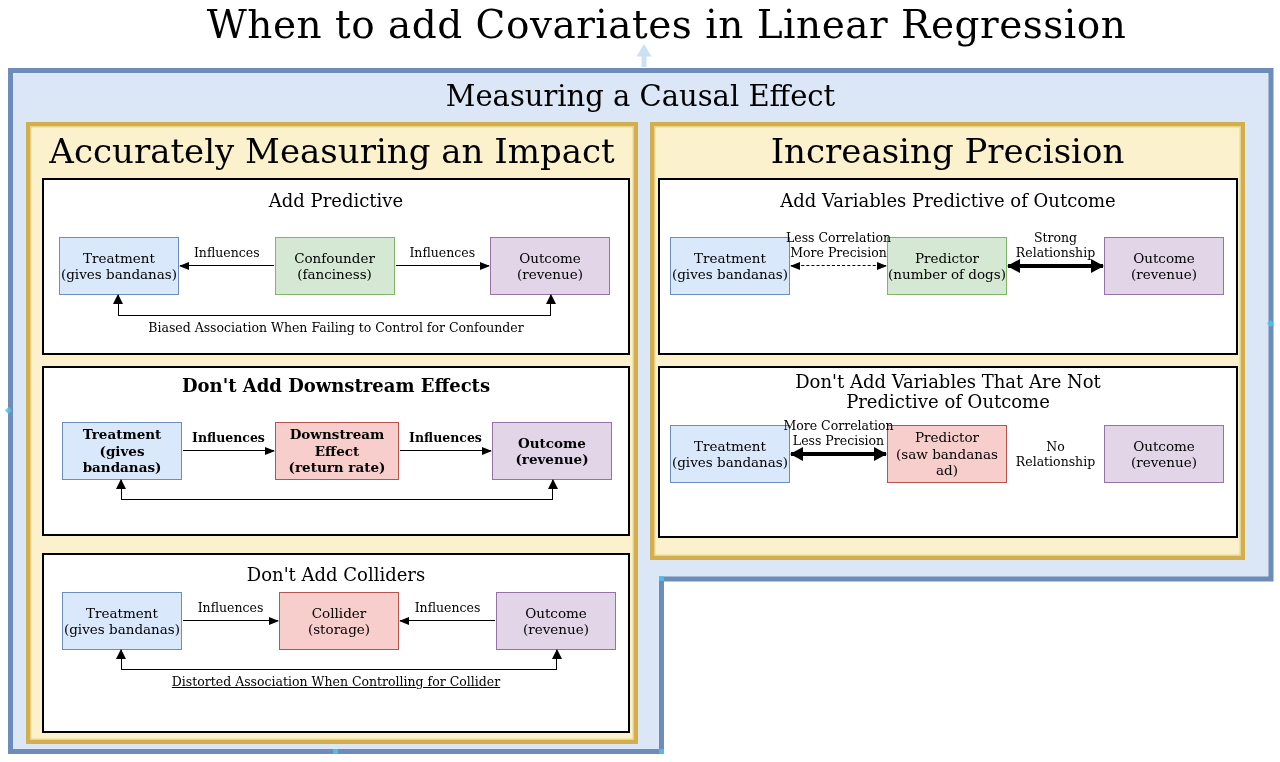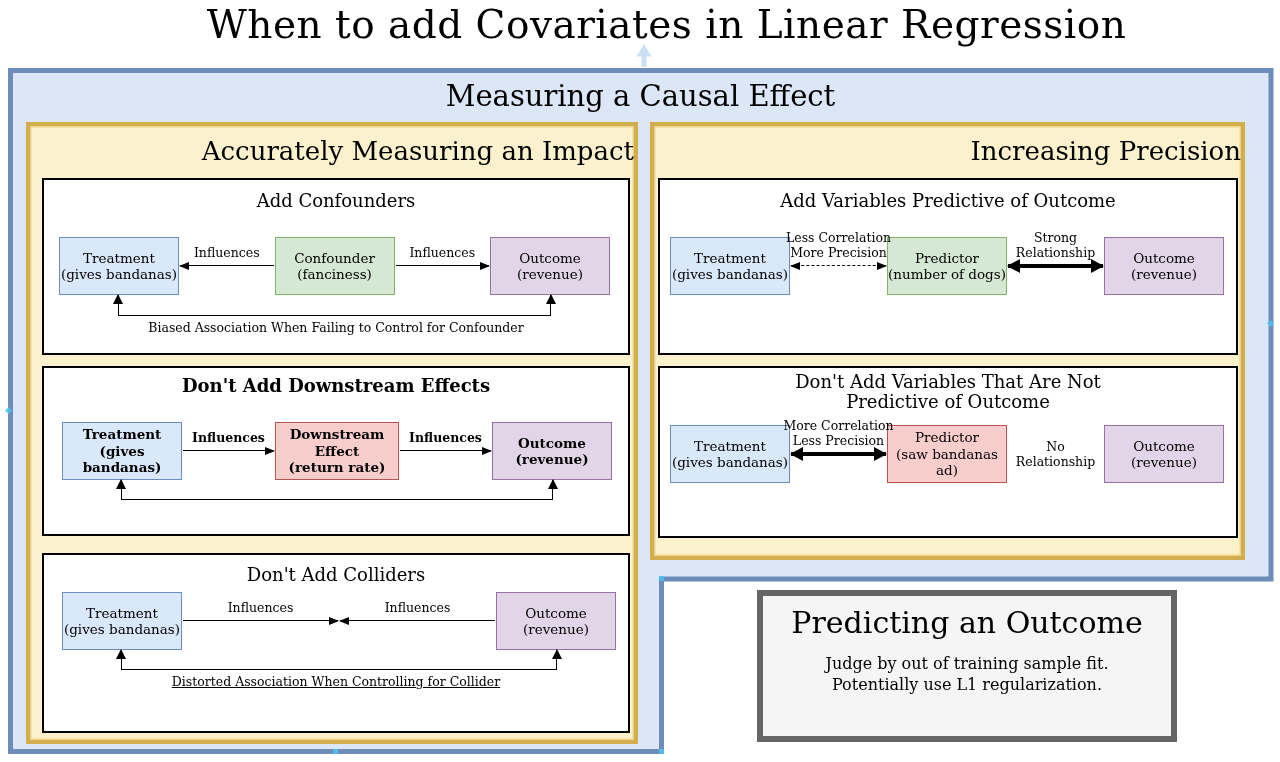--- a/index.html
+++ b/index.html
@@ -20,21 +20,21 @@
   svg.shape-layer { position:absolute; left:0; top:0; }
   .ybox {
     position:absolute; box-sizing:border-box;
     background:#fcf1cd; border:4px solid #d2ae4f;
     box-shadow: inset 0 0 0 1.5px #e9d487;
   }
   #ybox-impact    { left:26px;  top:122px; width:612px; height:622px; }
   #ybox-precision { left:650px; top:122px; width:595px; height:438px; }
   .ybox-title {
     position:absolute; top:10px; left:0; right:0;
-    text-align:right; font-size:26px; line-height:30px;
+    text-align:center; font-size:34px; line-height:30px;
   }
   .panel {
     position:absolute; box-sizing:border-box;
     background:#fff; border:2px solid #000;
   }
   #panel-confounders { left:42px;  top:178px; width:588px; height:177px; }
   #panel-downstream  { left:42px;  top:366px; width:588px; height:170px;font-weight:bold; }
   #panel-colliders   { left:42px;  top:553px; width:588px; height:180px; }
   #panel-predictive  { left:658px; top:178px; width:580px; height:177px; }
   #panel-notpredictive { left:658px; top:366px; width:580px; height:172px; }
@@ -144,21 +144,21 @@
   <div class="handle" style="left:659px; top:749px;"></div>
   <div class="handle" style="left:333px; top:749px;"></div>
 
   <div id="causal-title">Measuring a Causal Effect</div>
 
   <div class="ybox" id="ybox-impact">
     <div class="ybox-title">Accurately Measuring an Impact</div>
   </div>
 
   <div class="panel" id="panel-confounders">
-    <div class="p-title">Add Confounders</div>
+    <div class="p-title">Add Predictive</div>
     <div class="row">
       <div class="node c-blue">
         <div>Treatment</div>
         <div>(gives bandanas)</div>
       </div>
       <div class="edge">
         <span class="edge-label">Influences</span>
         <span class="line"></span>
         <span class="ah ah-l"></span>
       </div>
@@ -214,20 +214,24 @@
     <div class="row">
       <div class="node c-blue">
         <div>Treatment</div>
         <div>(gives bandanas)</div>
       </div>
       <div class="edge">
         <span class="edge-label">Influences</span>
         <span class="line"></span>
         <span class="ah ah-r"></span>
       </div>
+      <div class="node c-red">
+        <div>Collider</div>
+        <div>(storage)</div>
+      </div>
       <div class="edge">
         <span class="edge-label">Influences</span>
         <span class="line"></span>
         <span class="ah ah-l"></span>
       </div>
       <div class="node c-purple">
         <div>Outcome</div>
         <div>(revenue)</div>
       </div>
     </div>
@@ -295,19 +299,14 @@
 Relationship</span>
 
       </div>
       <div class="node c-purple">
         <div>Outcome</div>
         <div>(revenue)</div>
       </div>
     </div>
   </div>
 
-  <div id="predicting">
-    <div id="predicting-title">Predicting an Outcome</div>
-    <div id="predicting-body">Judge by out of training sample fit.
-Potentially use L1 regularization.</div>
-  </div>
 
 </div>
 
 </body></html>

